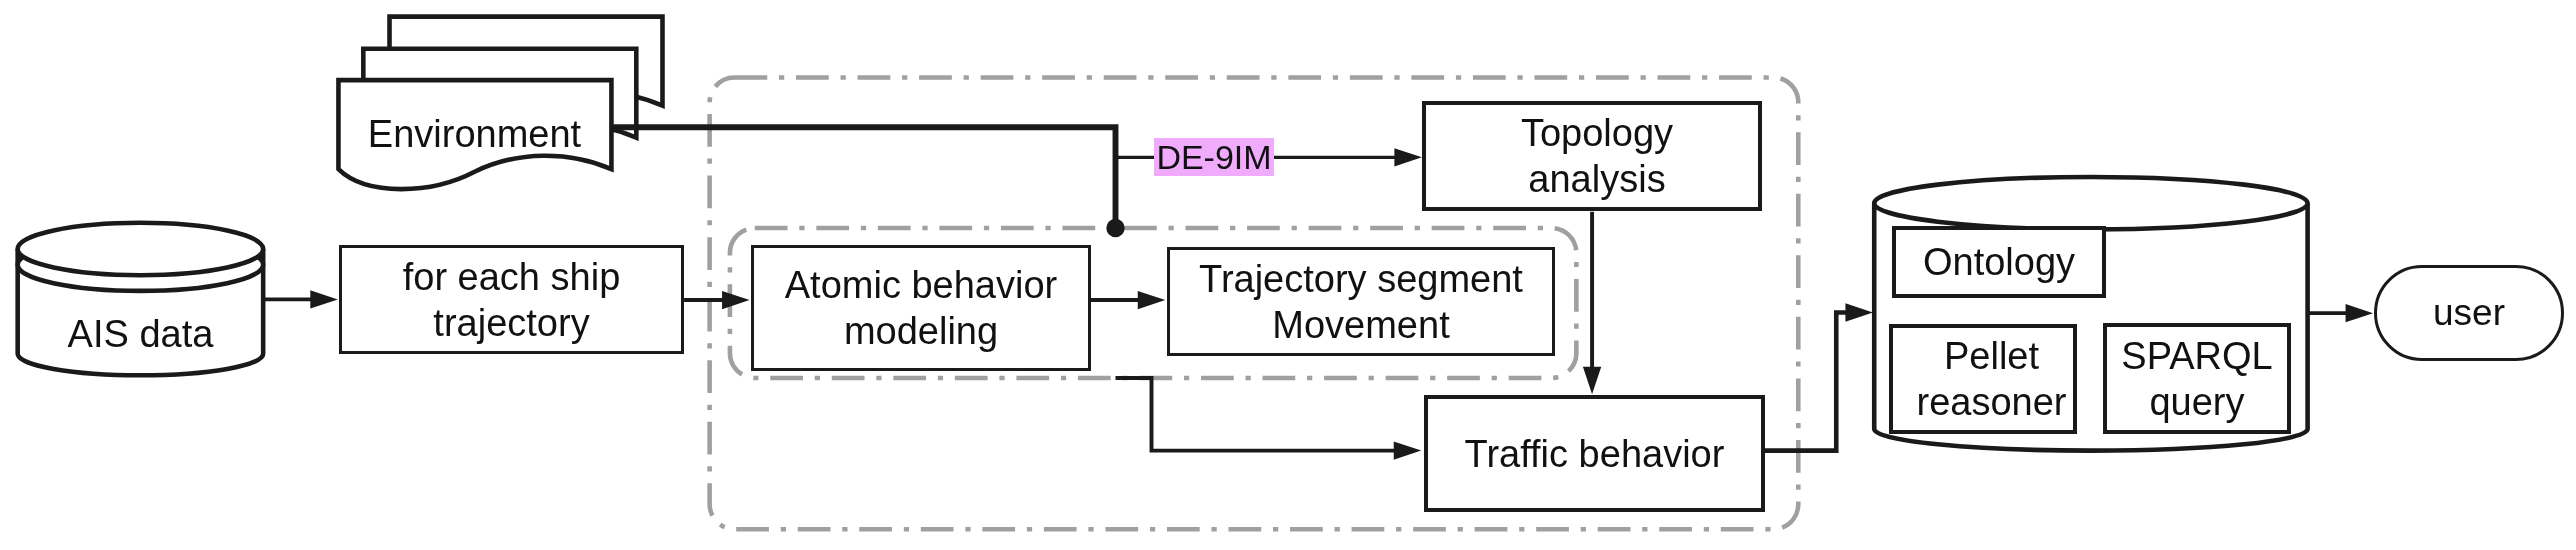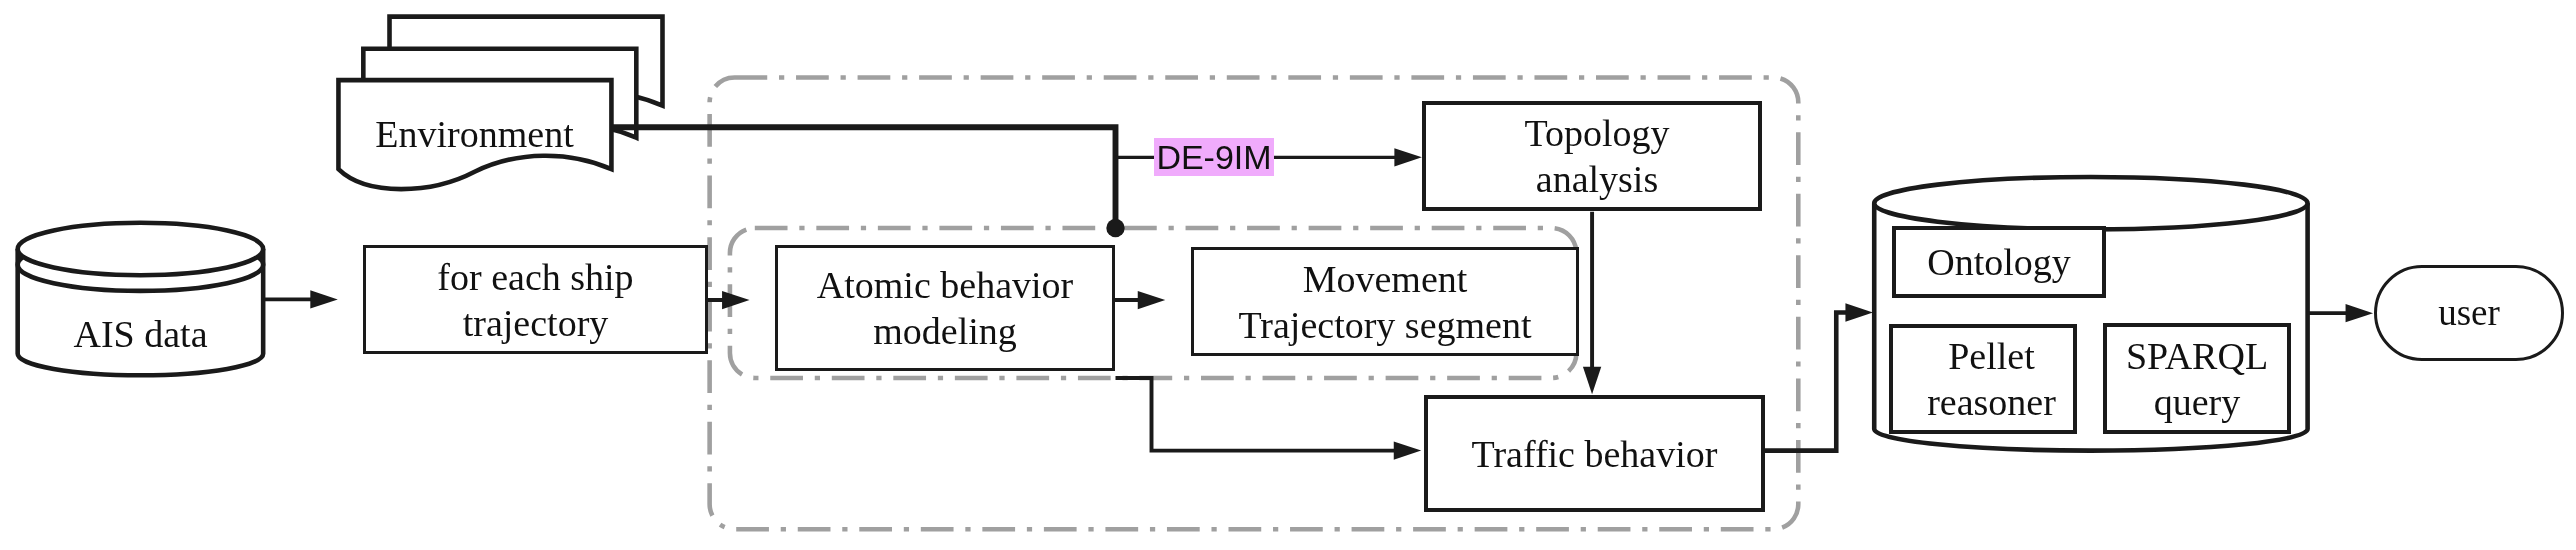--- a/index.html
+++ b/index.html
@@ -1,22 +1,22 @@
 <!DOCTYPE html>
 <html style="font-size:10.5px"><head>
 <meta charset="utf-8">
 <style>
   html,body{margin:0;padding:0;background:#ffffff;}
   body{width:2576px;height:551px;position:relative;overflow:hidden;
        font-family:"Liberation Sans",sans-serif;color:#111;}
   #canvas{position:absolute;left:0;top:0;width:2576px;height:551px;}
   .node{position:absolute;display:flex;flex-direction:column;align-items:center;
         justify-content:center;font-size:38px;line-height:46px;
-        box-sizing:border-box;white-space:nowrap;font-family:Liberation Serif, serif;}
-  .box{border:3.9px solid #1a1a1a;background:#ffffff;margin-left:24px;}
+        box-sizing:border-box;white-space:nowrap;}
+  .box{border:3.9px solid #1a1a1a;background:#ffffff;}
   .thickbox{border:4.6px solid #1a1a1a;background:#ffffff;}
   .plain{background:transparent;}
   .stadium{border:3.9px solid #1a1a1a;background:#ffffff;border-radius:51px;font-size:37px;}
   .edge-label{position:absolute;display:flex;align-items:center;justify-content:center;
         background:#f0abfc;font-size:34px;}
 </style>
 </head>
 <body>
 
 <svg id="canvas" viewBox="0 0 3935 841" xmlns="http://www.w3.org/2000/svg">
@@ -79,22 +79,22 @@
   <span>for each ship</span>
   <span>trajectory</span>
 </div>
 
 <div class="node box" style="left:751px;top:245px;width:340px;height:126px;">
   <span>Atomic behavior</span>
   <span>modeling</span>
 </div>
 
 <div class="node box" style="left:1167px;top:247px;width:388px;height:109px;">
+  <span>Trajectory segment</span>
   <span>Movement</span>
-  <span>Trajectory segment</span>
 </div>
 
 <div class="node thickbox" style="left:1422px;top:101px;width:340px;height:110px;padding-left:10px;">
   <span>Topology</span>
   <span>analysis</span>
 </div>
 
 <div class="edge-label" style="left:1154px;top:138px;width:120px;height:38px;">
   <span>DE-9IM</span>
 </div>

